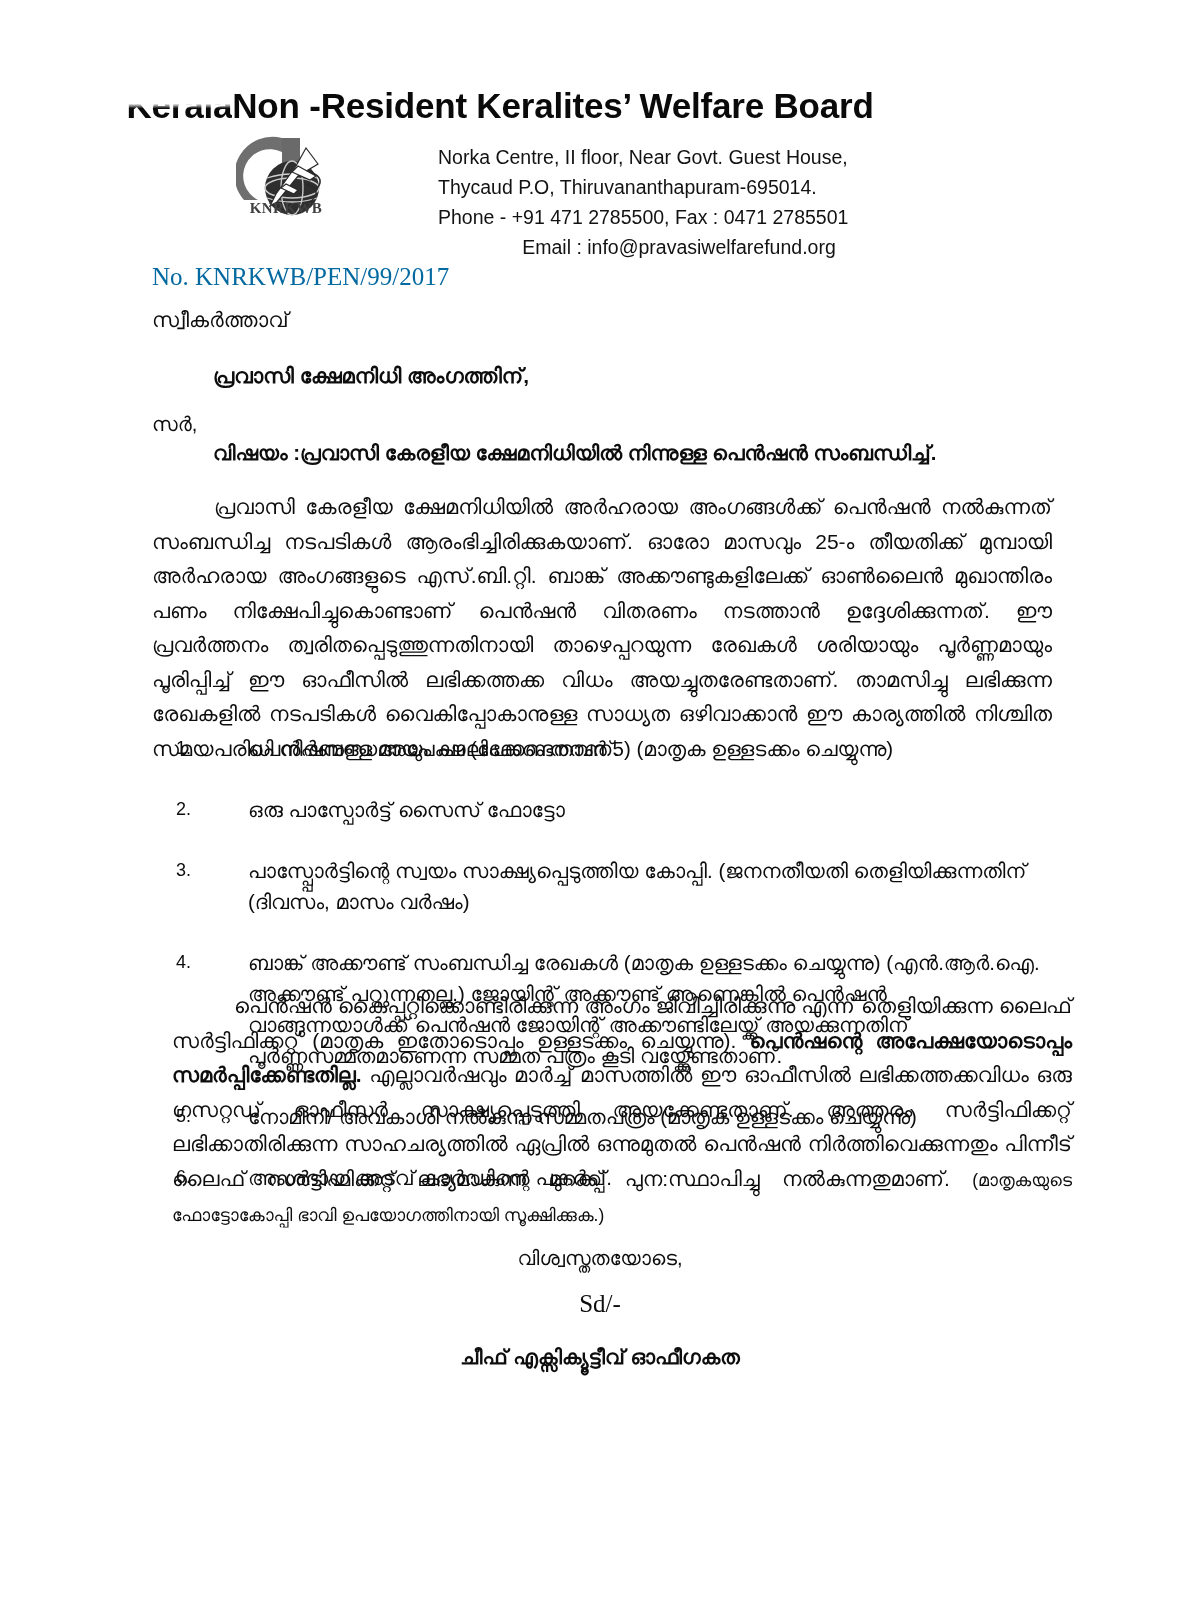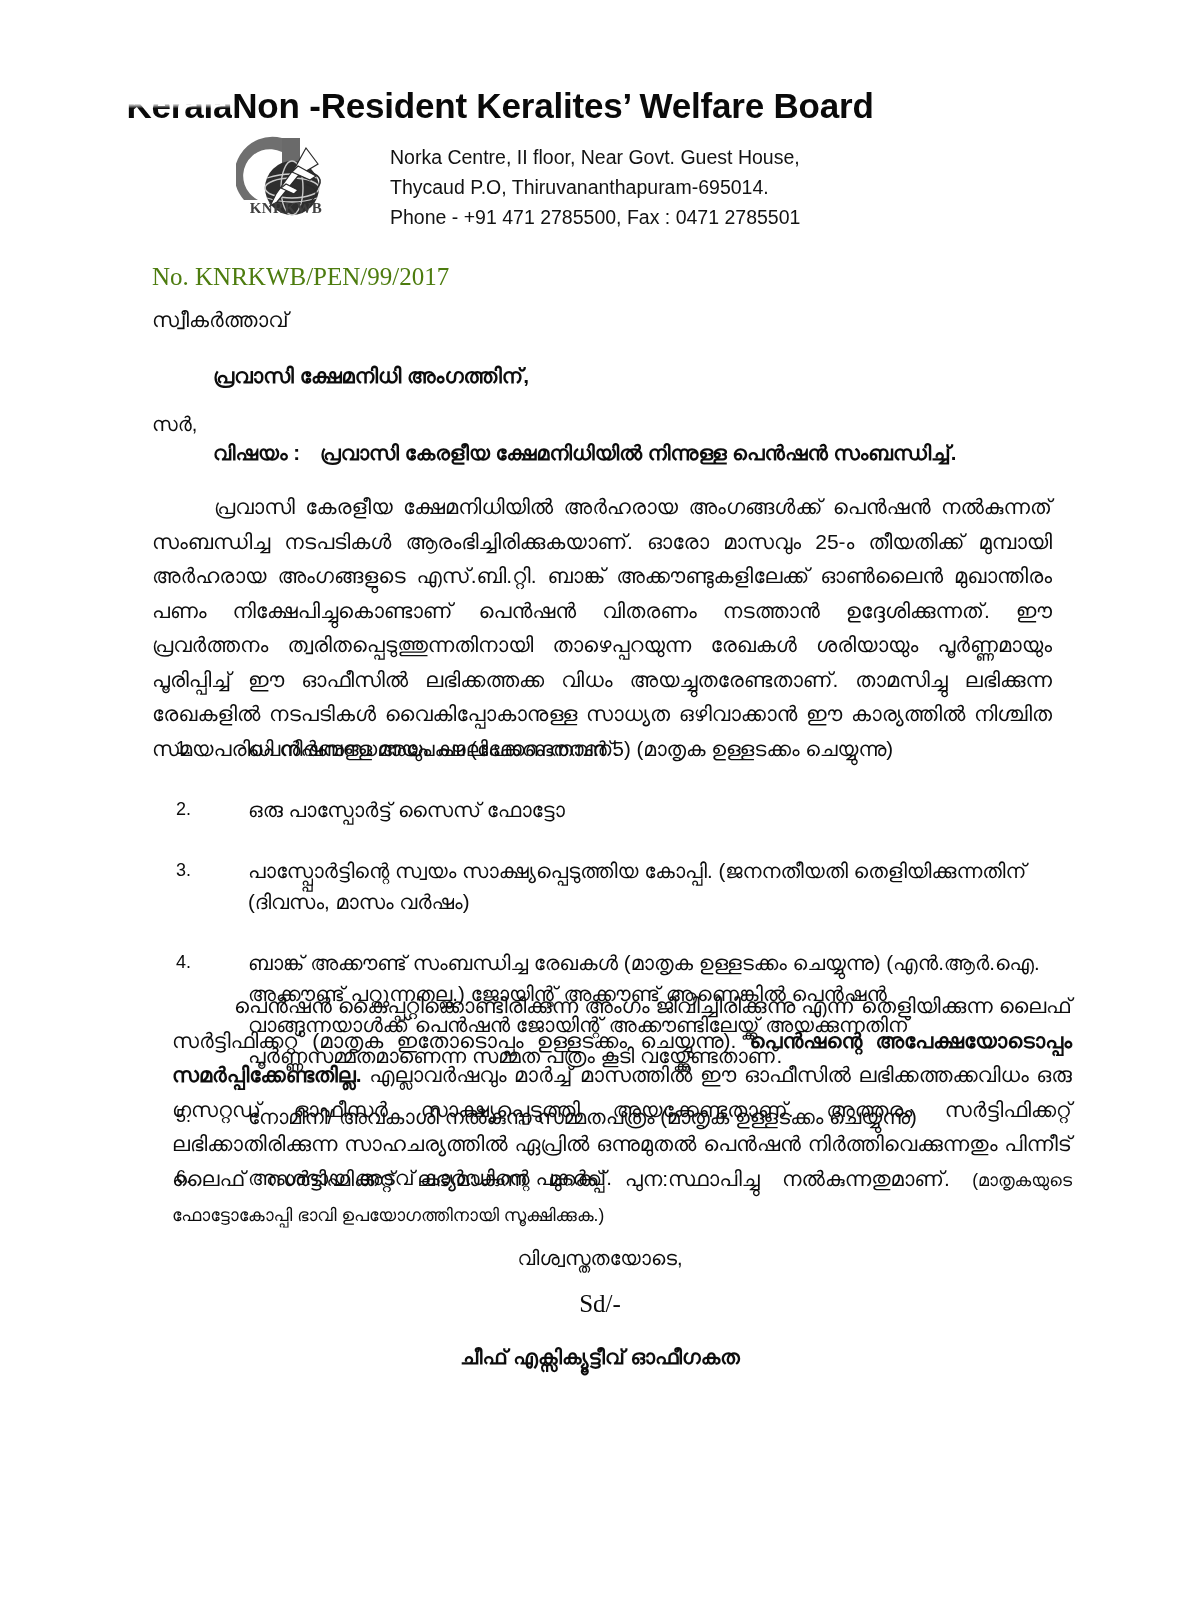--- a/index.html
+++ b/index.html
@@ -73,31 +73,31 @@
   .address-block {
     position: absolute;
     left: 390px;
     top: 142px;
     width: 560px;
     font-family: "Liberation Sans", "DejaVu Sans", sans-serif;
     font-size: 19.5px;
     line-height: 30px;
     color: #121212;
   }
-  .address-block .line { white-space: nowrap; }
+  .address-block .line { white-space: nowrap; margin-left: 48px; }
   .address-block .line.ctr { text-align: center; padding-right: 30px; }
 
   
   .ref-no {
     position: absolute;
     left: 152px;
     top: 263px;
     font-family: "Liberation Serif", "DejaVu Serif", serif;
     font-size: 25px;
-    color: #4d7c0f;
+    color: #0369a1;
     white-space: nowrap;
   }
 
   .ml {
     font-family: "Liberation Sans", "DejaVu Sans", sans-serif;
     color: #0d0d0d;
   }
 
   .to-label {
     position: absolute;
@@ -119,21 +119,21 @@
     font-size: 20px;
   }
   .subject-row {
     position: absolute;
     left: 213px;
     top: 441px;
     font-size: 20.5px;
     font-weight: bold;
     white-space: nowrap;
   }
-  .subject-row .sub-label { margin-right: 20px; }
+  .subject-row .sub-label { }
 
   .para {
     position: absolute;
     font-size: 21px;
     line-height: 34.5px;
     text-align: justify;
     text-justify: inter-word;
   }
   .para-1 {
     left: 152px;
@@ -241,20 +241,21 @@
         <path d="M74 40 Q92 46 78 60" fill="none" stroke="#2a2a2a" stroke-width="1.6"></path>
         <path d="M70 52 Q88 58 74 70" fill="none" stroke="#2a2a2a" stroke-width="1.4"></path>
       </svg>
     </div>
     <div class="logo-text">KNRKWB</div>
 
     <div class="address-block">
       <div class="line">Norka Centre, II floor, Near Govt. Guest House,</div>
       <div class="line">Thycaud P.O, Thiruvananthapuram-695014.</div>
       <div class="line">Phone - +91 471 2785500, Fax : 0471 2785501</div>
+      <div class="line ctr">Email : info@pravasiwelfarefund.org</div>
     </div>
   </div>
 
   <div class="ref-no">No. KNRKWB/PEN/99/2017</div>
 
   <div class="ml to-label">സ്വീകർത്താവ്</div>
   <div class="ml to-party">പ്രവാസി ക്ഷേമനിധി അംഗത്തിന്,</div>
   <div class="ml sir">സർ,</div>
 
   <div class="ml subject-row">

